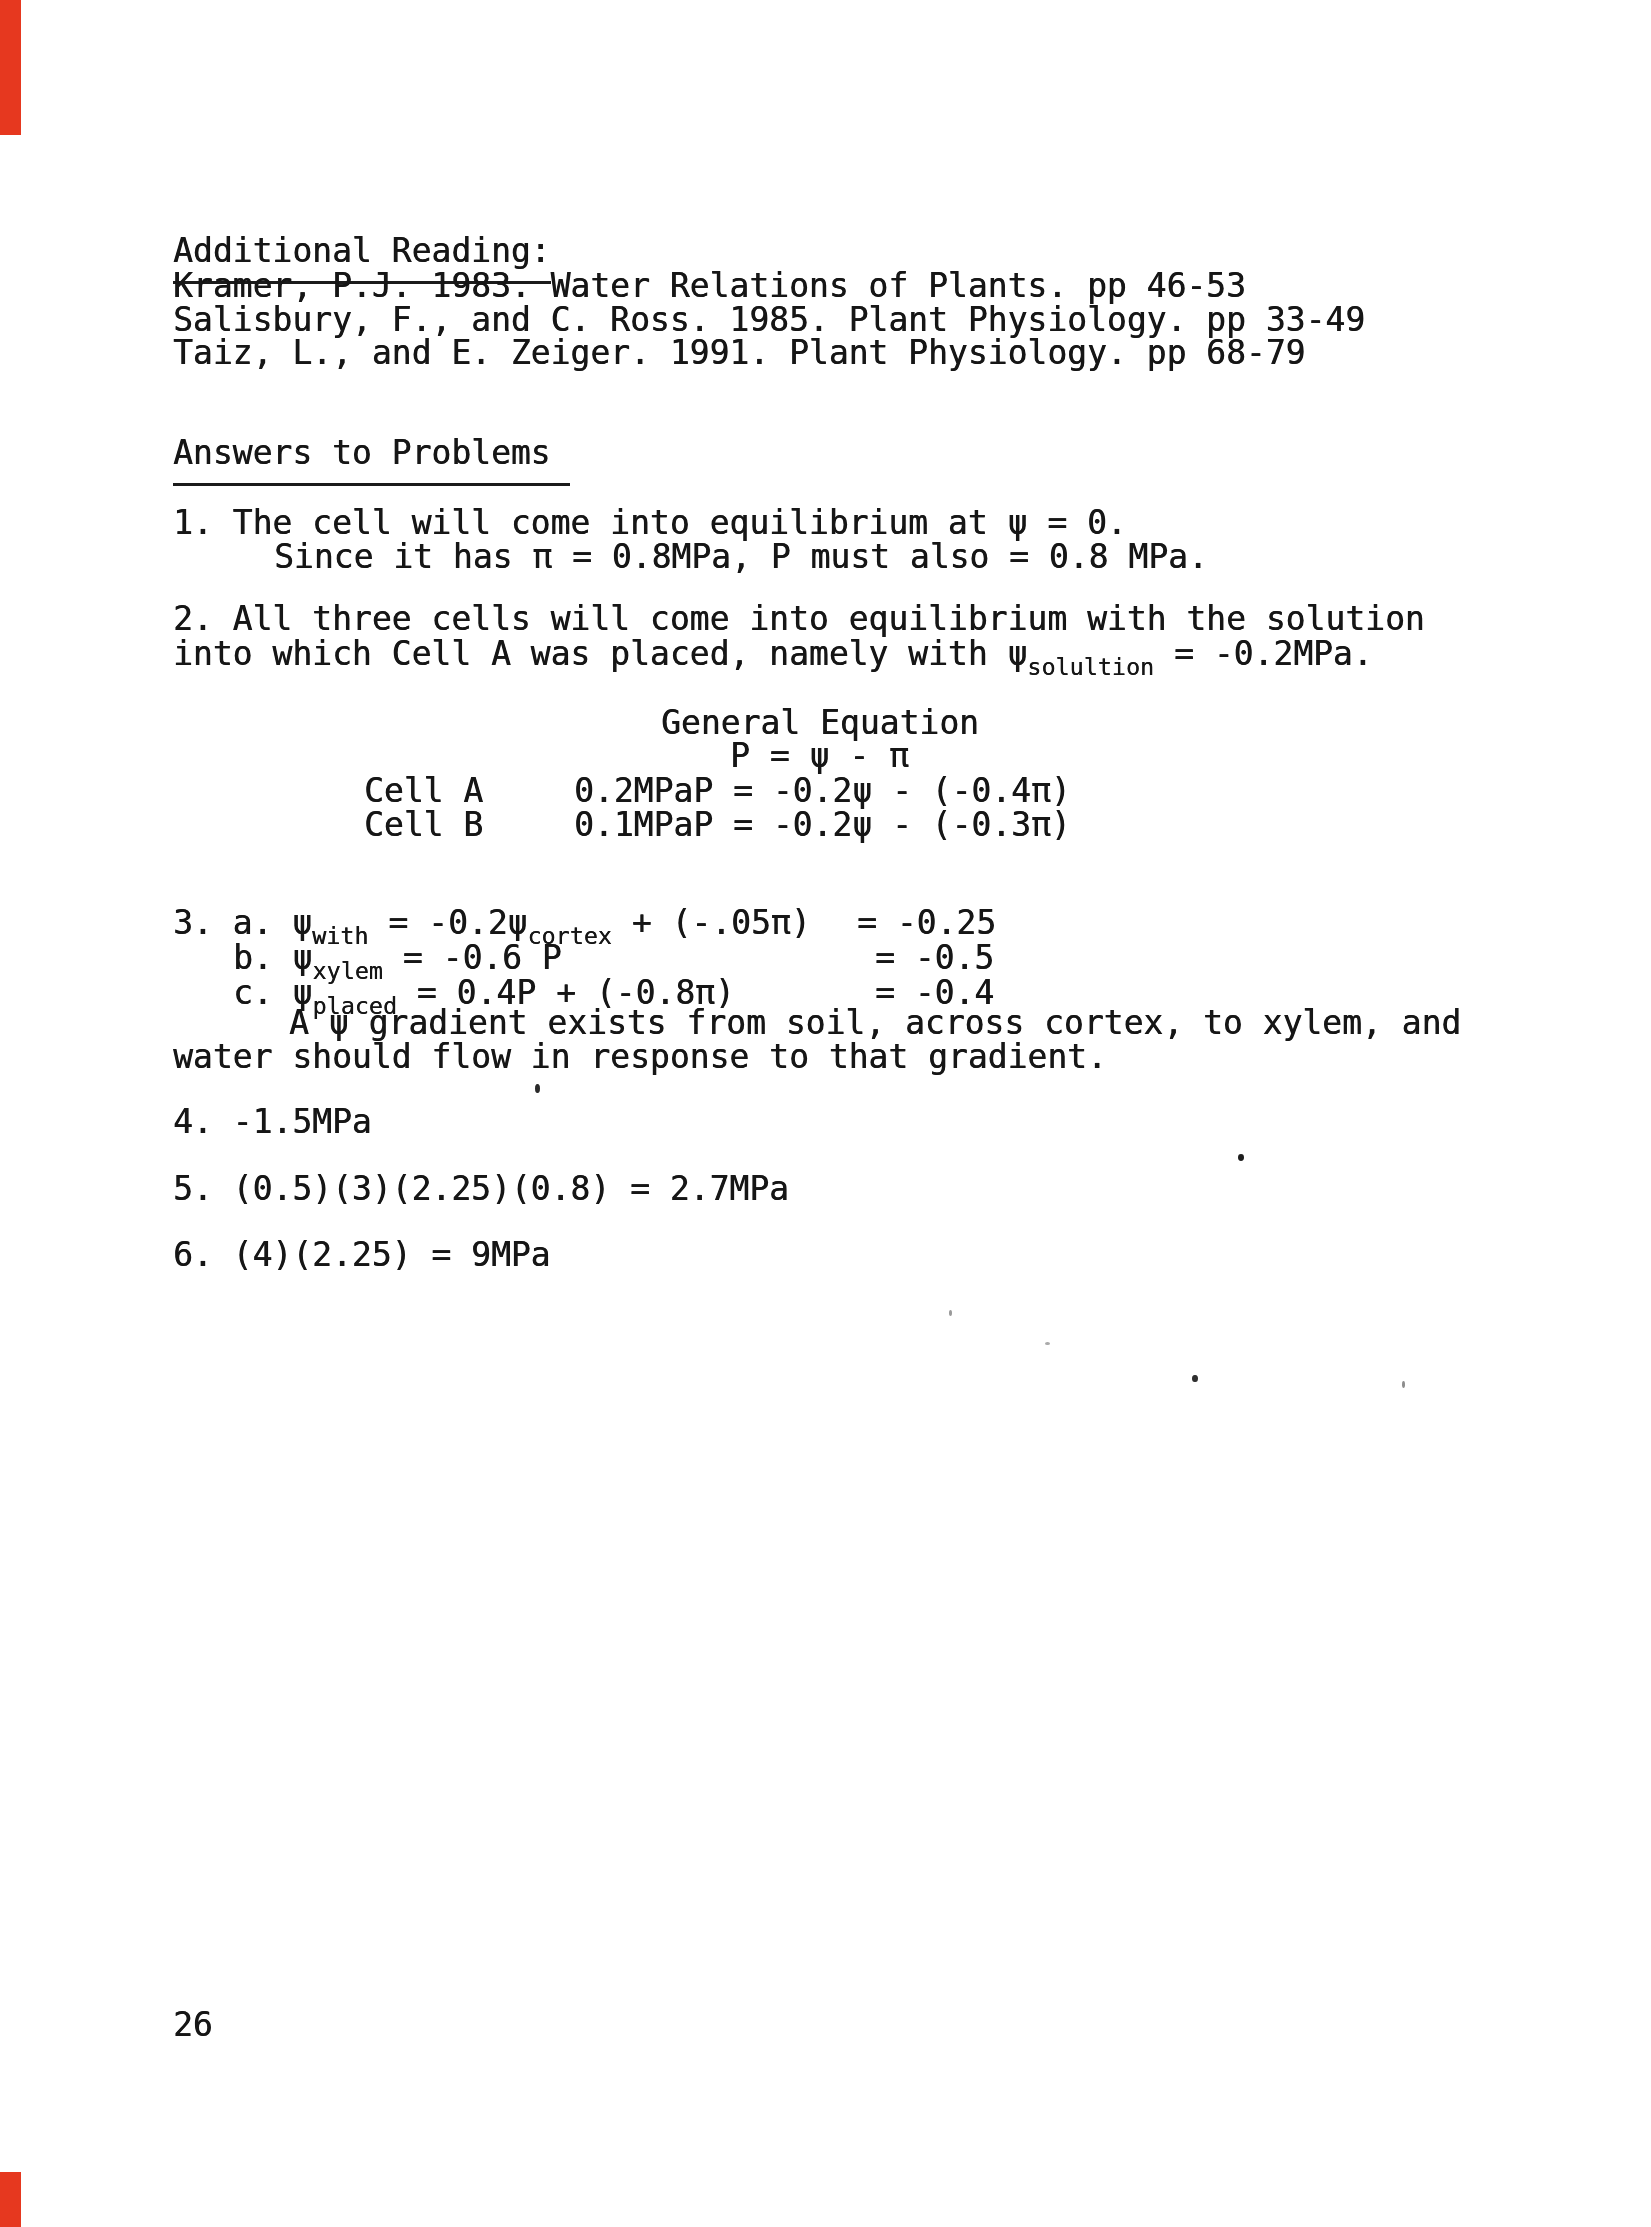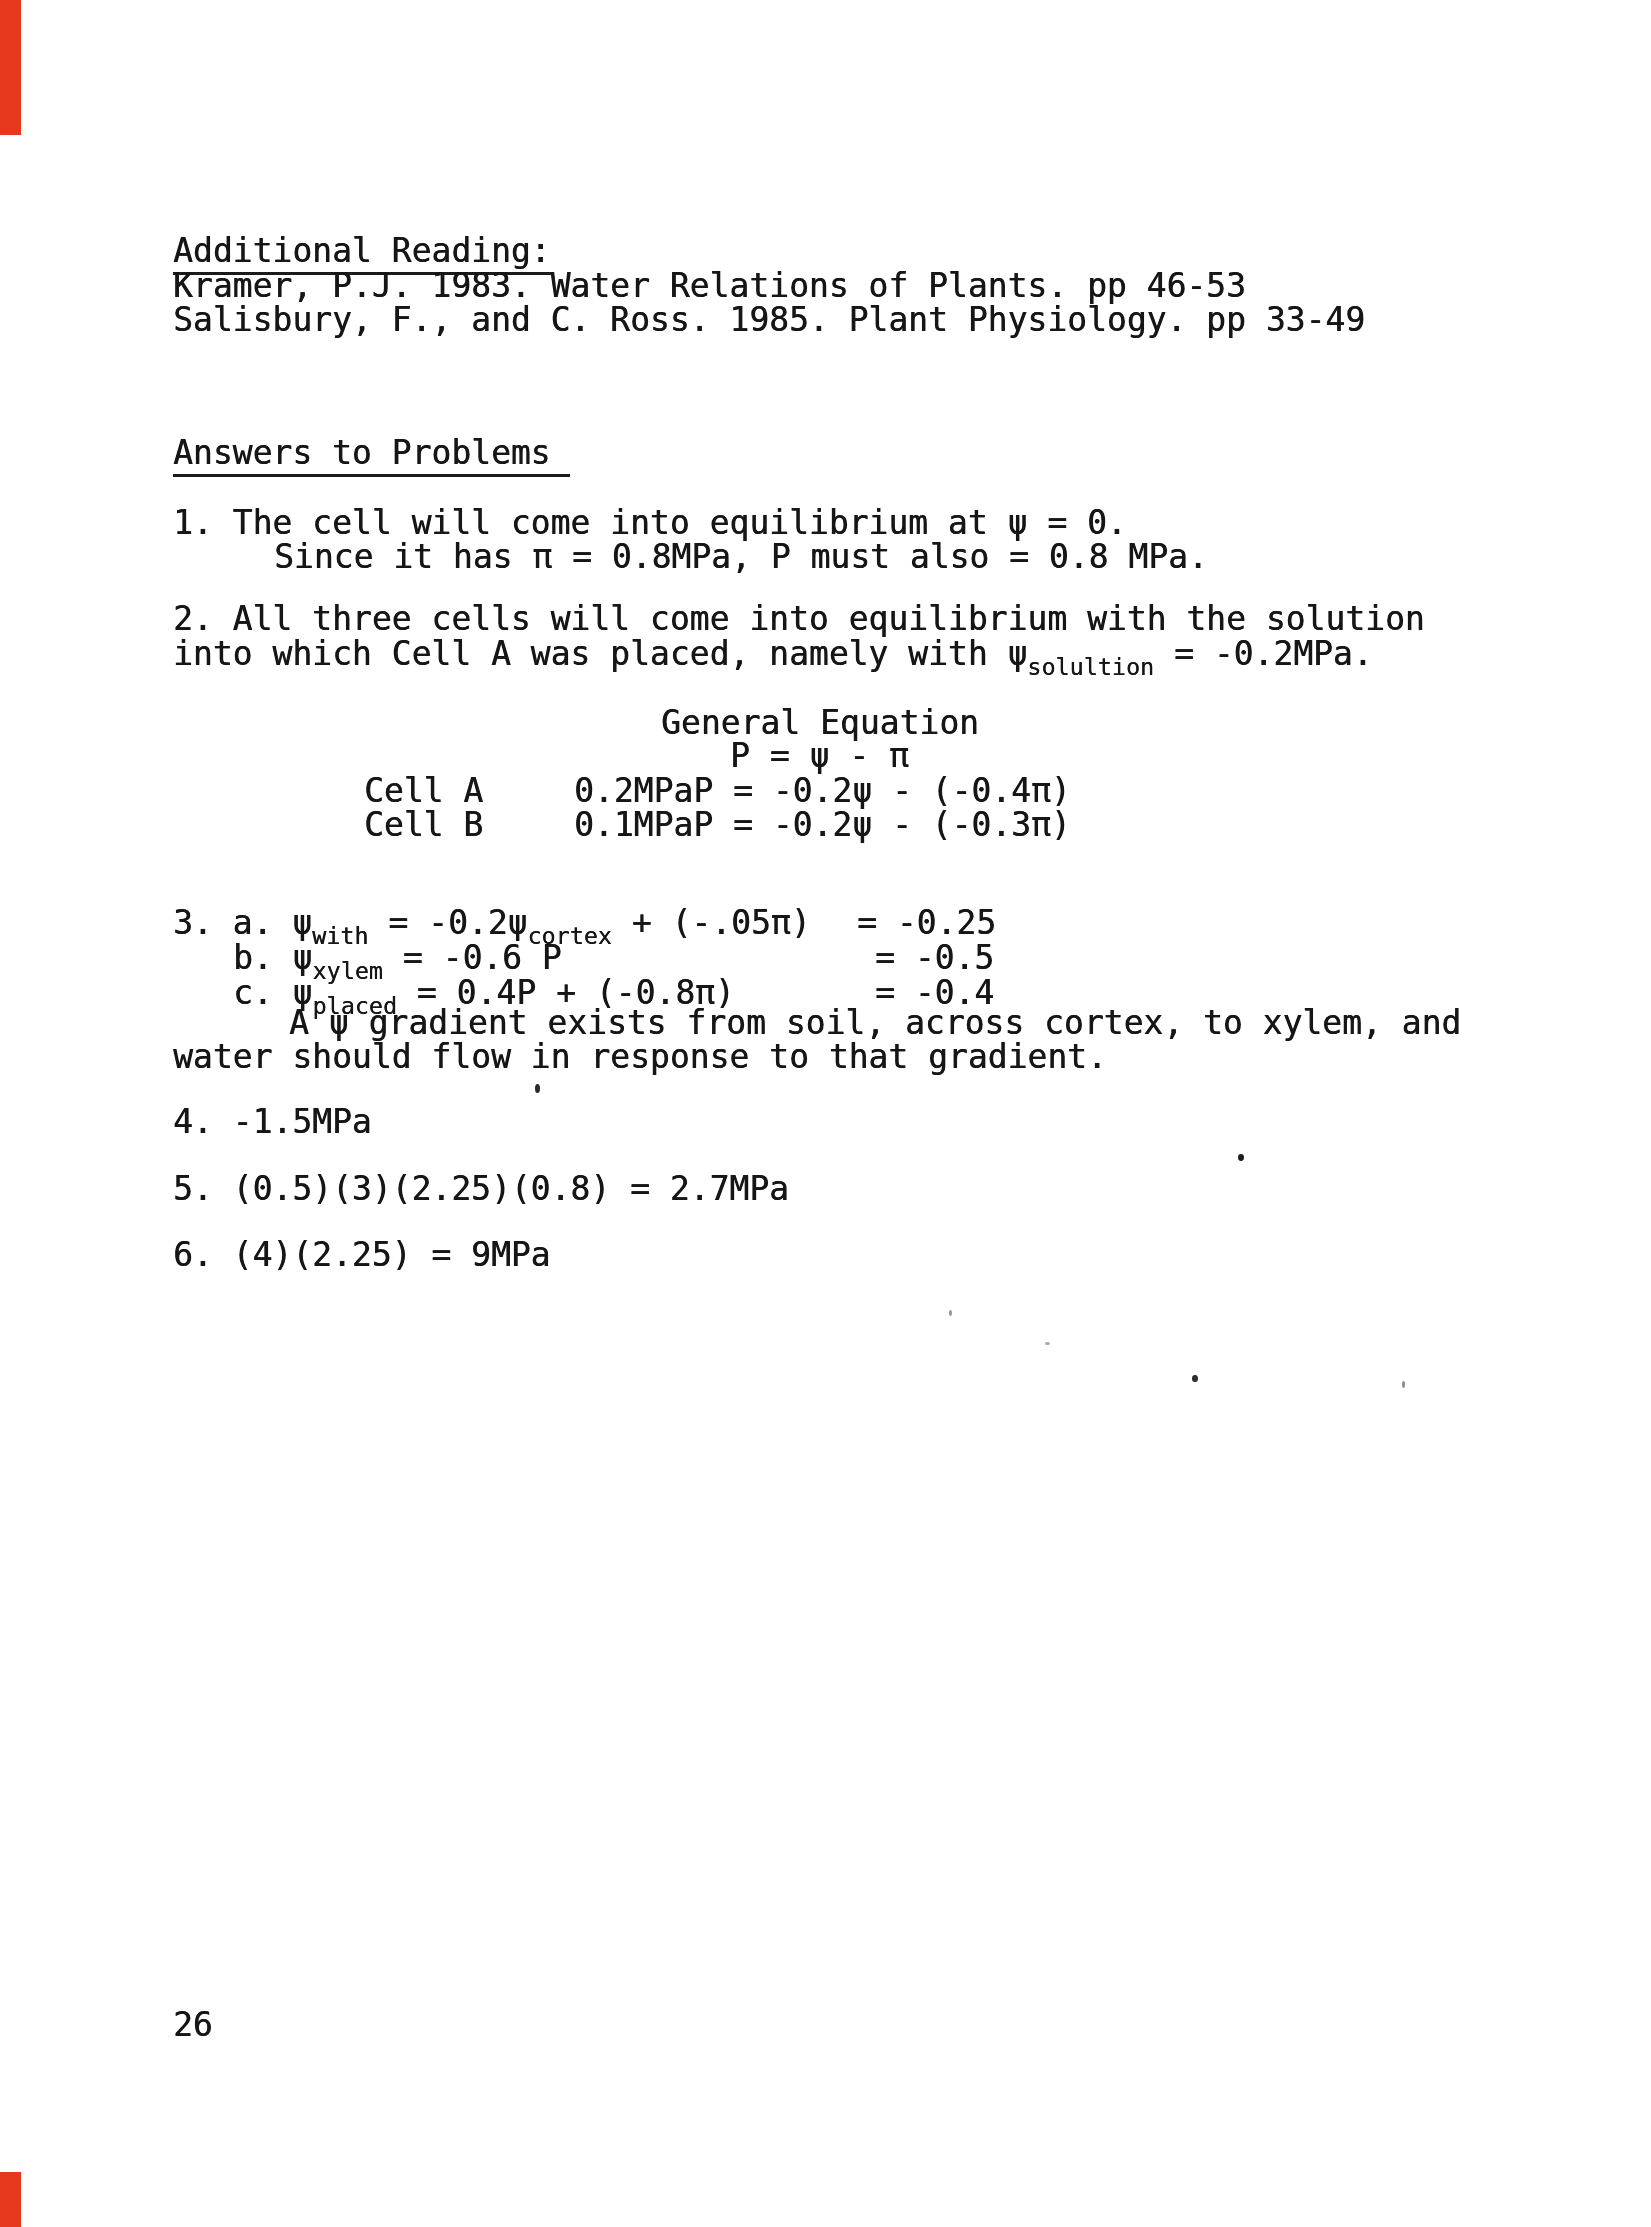--- a/index.html
+++ b/index.html
@@ -13,21 +13,21 @@
     overflow:hidden;
   }
   .line{
     position:absolute;
     white-space:pre;
     line-height:35px;
     text-shadow:0.5px 0 0 currentColor;
   }
   .heading{
     border-bottom:3.2px solid #1b1b1b;
-    padding-bottom:4px;
+    padding-bottom:13px;
   }
   .sb{
     font-size:23.4px;
     position:relative;
     top:9.7px;
     text-shadow:0.3px 0 0 currentColor;
     margin-top:44px;
   }
   .lbl{display:inline-block;width:210px;}
   .result{position:absolute;top:0;}
@@ -40,20 +40,21 @@
 <body>
 
 <div class="page">
 
   <div class="edge-mark top"></div>
   <div class="edge-mark bottom"></div>
 
   <div class="line heading" style="top:233px;left:173px">Additional Reading:</div>
   <div class="line" style="top:268px;left:173px">Kramer, P.J. 1983. Water Relations of Plants. pp 46-53</div>
   <div class="line" style="top:302px;left:173px">Salisbury, F., and C. Ross. 1985. Plant Physiology. pp 33-49</div>
+  <div class="line" style="top:335px;left:173px">Taiz, L., and E. Zeiger. 1991. Plant Physiology. pp 68-79</div>
 
   <div class="line heading" style="top:435px;left:173px">Answers to Problems </div>
 
   <div class="line" style="top:505px;left:173px">1. The cell will come into equilibrium at ψ = 0.</div>
   <div class="line" style="top:539px;left:274px">Since it has π = 0.8MPa, P must also = 0.8 MPa.</div>
 
   <div class="line" style="top:601px;left:173px">2. All three cells will come into equilibrium with the solution</div>
   <div class="line" style="top:636px;left:173px"><span>into which Cell A was placed, namely with ψ</span><span class="sb">solultion</span><span> = -0.2MPa.</span></div>
 
   <div class="line" style="top:705px;left:661px">General Equation</div>

